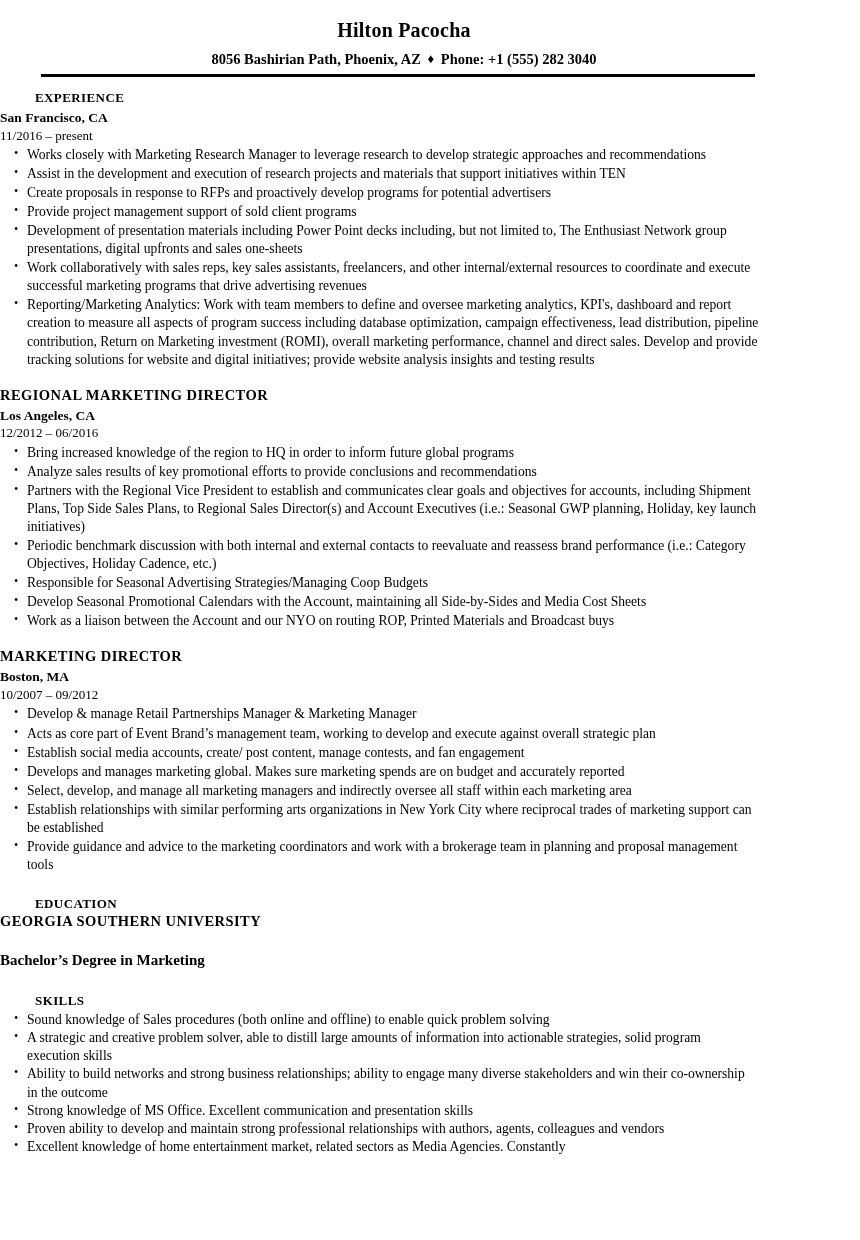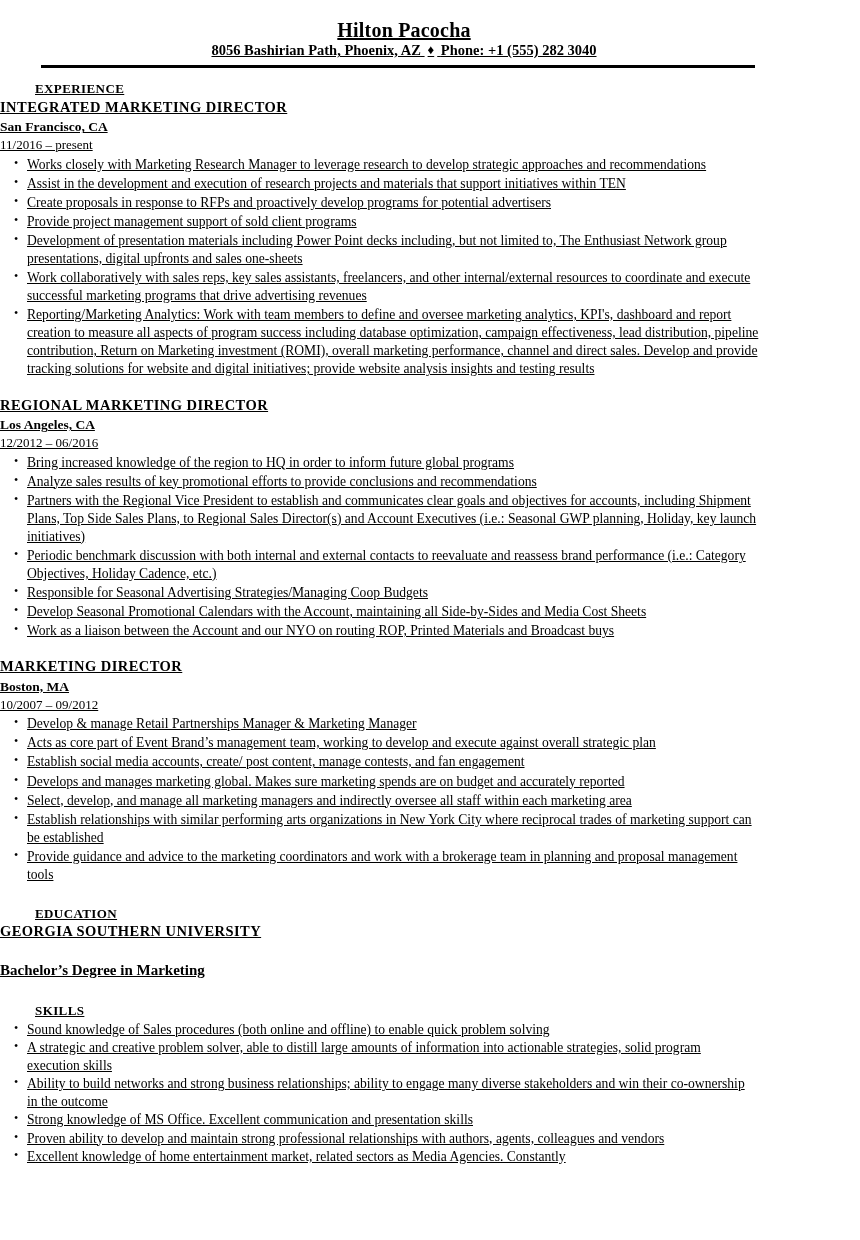--- a/index.html
+++ b/index.html
@@ -14,37 +14,37 @@
     overflow: hidden;
     position: relative;
   }
 
   .page {
     width: 808px;
     height: 1240px;
     position: relative;
     padding: 0;
     overflow: hidden;
-    text-decoration: underline;
   }
 
   
   .header {
     text-align: center;
     padding-top: 18px;
   }
   .cand-name {
     font-size: 20px;
     font-weight: bold;
     letter-spacing: 0.2px;
     line-height: 1.2;
   }
   .contact-line {
     font-size: 14.5px;
     font-weight: bold;
+    margin-top: 9px;
     line-height: 1.2;
   }
   .diamond {
     font-size: 13px;
     padding: 0 3px;
     position: relative;
     top: -1px;
   }
   .header-rule {
     height: 3px;
@@ -158,21 +158,20 @@
       <span>Phone: +1 (555) 282 3040</span>
     </div>
     <div class="header-rule"></div>
   </div>
 
   <div class="section" id="experience-section">
     <div class="sec-label">EXPERIENCE</div>
     <div class="sec-body">
 
       <div class="job">
-        <div class="job-title">INTEGRATED MARKETING DIRECTOR</div>
         <div class="job-location">San Francisco, CA</div>
         <div class="job-dates">11/2016 – present</div>
         <ul class="bullets">
           <li>Works closely with Marketing Research Manager to leverage research to develop strategic approaches and recommendations</li>
           <li>Assist in the development and execution of research projects and materials that support initiatives within TEN</li>
           <li>Create proposals in response to RFPs and proactively develop programs for potential advertisers</li>
           <li>Provide project management support of sold client programs</li>
           <li>Development of presentation materials including Power Point decks including, but not limited to, The Enthusiast Network group presentations, digital upfronts and sales one-sheets</li>
           <li>Work collaboratively with sales reps, key sales assistants, freelancers, and other internal/external resources to coordinate and execute successful marketing programs that drive advertising revenues</li>
           <li>Reporting/Marketing Analytics: Work with team members to define and oversee marketing analytics, KPI's, dashboard and report creation to measure all aspects of program success including database optimization, campaign effectiveness, lead distribution, pipeline contribution, Return on Marketing investment (ROMI), overall marketing performance, channel and direct sales. Develop and provide tracking solutions for website and digital initiatives; provide website analysis insights and testing results</li>

